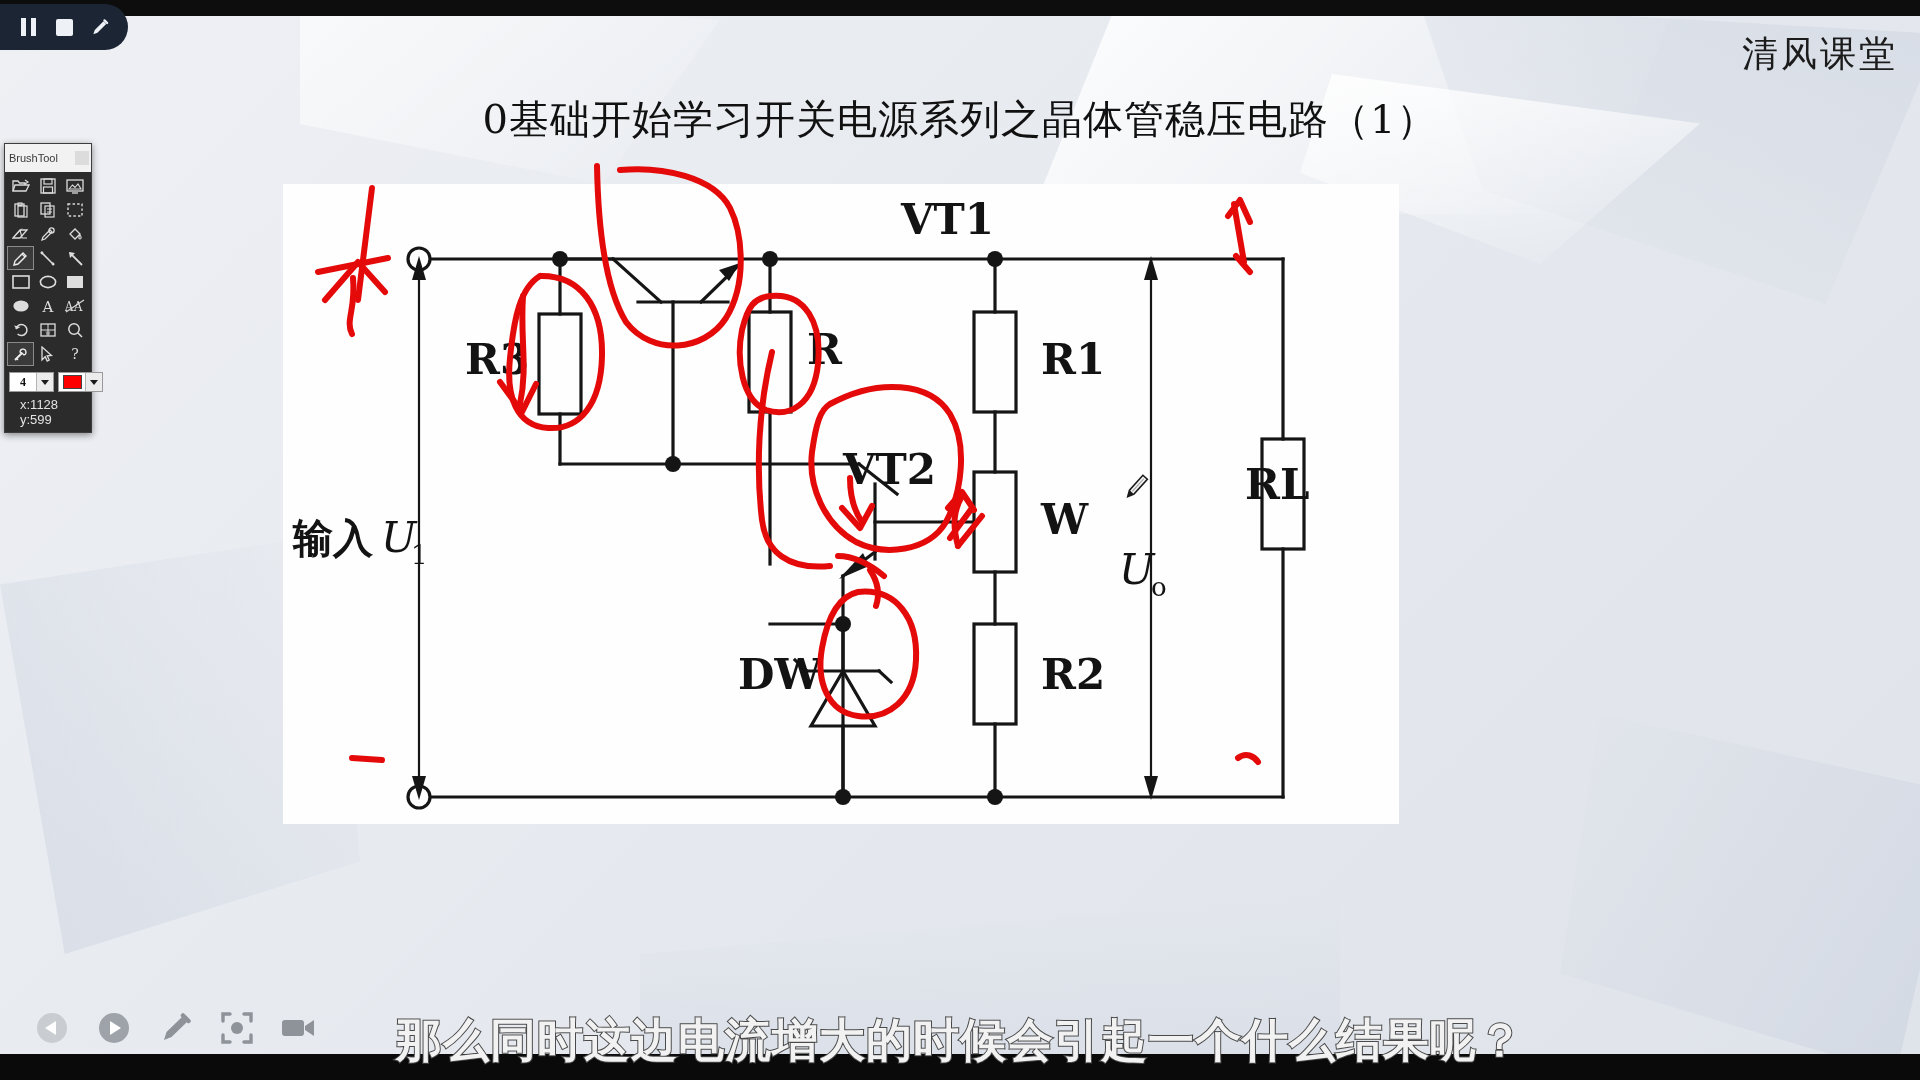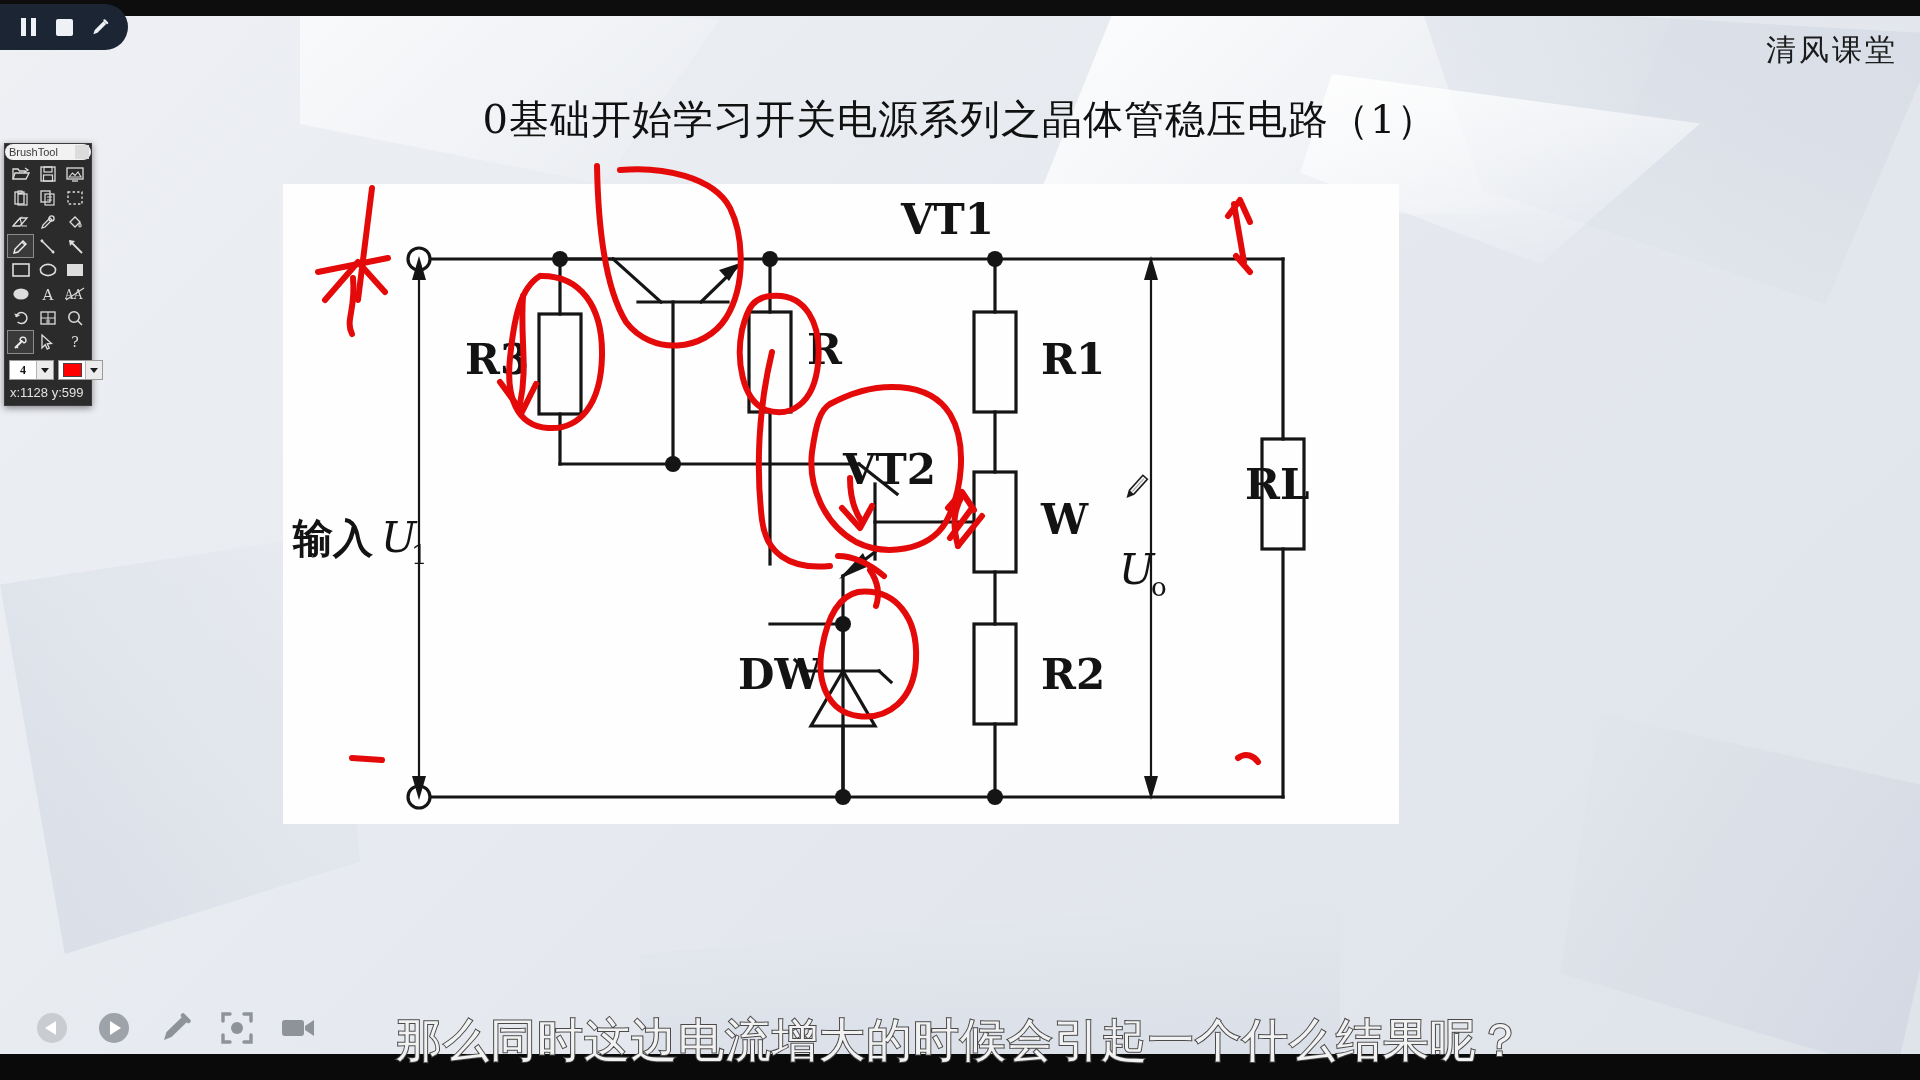--- a/index.html
+++ b/index.html
@@ -53,40 +53,40 @@
   }
   .pill-ico{ width:20px; height:20px; display:flex; align-items:center; justify-content:center; cursor:pointer;}
   .pause-ico{ display:flex; gap:5px; }
   .pause-ico i{ display:block; width:5px; height:18px; background:#eef2f7; }
   .stop-ico{ width:17px; height:17px; background:#eef2f7; border-radius:2px;}
   .pen-ico svg{ display:block; }
 
   
   #watermark{
     position:absolute; right:22px; top:16px;
-    font-family:Liberation Serif, serif; font-size:30px; color:#1b1b1b;
+    font-family:Liberation Serif, serif; font-size:36px; color:#1b1b1b;
     letter-spacing:3px; z-index:20;
   }
 
   
   #slide-title{
     position:absolute; left:0; top:78px; width:1920px; text-align:center;
     font-family:"DejaVu Serif", serif; font-size:40px; color:#111;
     letter-spacing:1px; z-index:20;
   }
 
   
   #brush-tool{
     position:absolute; left:4px; top:143px; width:88px;
     background:#2b2b2b; border:1px solid #3d3d3d; z-index:50;
     box-shadow:0 2px 7px rgba(0,0,0,.45);
   }
   #bt-titlebar{
-    height:16px; background:#f2f2f2; display:flex; align-items:center;
-    justify-content:space-between; padding:0 2px 0 4px;border-radius:10px;
+    height:28px; background:#f2f2f2; display:flex; align-items:center;
+    justify-content:space-between; padding:0 2px 0 4px;
   }
   #bt-title{ font-size:11px; color:#3a3a3a; font-family:"Liberation Sans",sans-serif; }
   #bt-close{ width:14px; height:14px; background:#dcdcdc; }
   #bt-grid{ display:grid; grid-template-columns:repeat(3,1fr); padding:2px; }
   .bt-cell{
     height:24px; display:flex; align-items:center; justify-content:center; cursor:pointer;
   }
   .bt-cell.sel{ border:1px solid #8a8a8a; background:#3a3a3a; }
   .bt-cell svg{ display:block; }
   #bt-opts{ display:flex; gap:4px; padding:4px 4px 2px 4px; align-items:center; }
@@ -100,21 +100,21 @@
   .bt-combo .swatch i{ display:block; width:19px; height:14px; border:1px solid #444; }
   .bt-combo .arrow{
     width:17px; display:flex; align-items:center; justify-content:center;
     background:#ececec; border-left:1px solid #b5b5b5;
   }
   .bt-combo .arrow b{
     display:block; width:0;height:0;border-left:4px solid transparent;
     border-right:4px solid transparent;border-top:5px solid #1b1b1b;
   }
   #bt-coords{
-    padding:3px 5px 5px 5px; color:#e3e3e3; font-size:13px;
+    padding:3px 5px 5px 15px; color:#e3e3e3; font-size:13px;
     font-family:"Liberation Sans",sans-serif;
   }
 
   
   #circuit-card{
     position:absolute; left:283px; top:170px; width:1116px; height:640px;
     background:#fefefe; z-index:10;
   }
   #circuit-svg{ position:absolute; left:0; top:0; }
 
@@ -129,21 +129,21 @@
 
   
   #bottom-bar{
     position:absolute; left:0; bottom:0; width:1920px; height:100px;
     z-index:40; display:flex; align-items:center;
   }
   #playback-controls{ display:flex; align-items:center; gap:26px; padding-left:34px; }
   .pb{ cursor:pointer; }
   #caption{
     position:absolute; left:0; bottom:8px; width:1920px; text-align:center;
-    font-family:"DejaVu Sans", sans-serif; font-weight:normal; font-size:46px;
+    font-family:"DejaVu Sans", sans-serif; font-weight:bold; font-size:46px;
     color:#f2f2f2;
     -webkit-text-stroke:2px #4a4a4a;
     paint-order:stroke fill;
     letter-spacing:1px;
     z-index:41;
   }
 </style>
 </head>
 <body>
 

